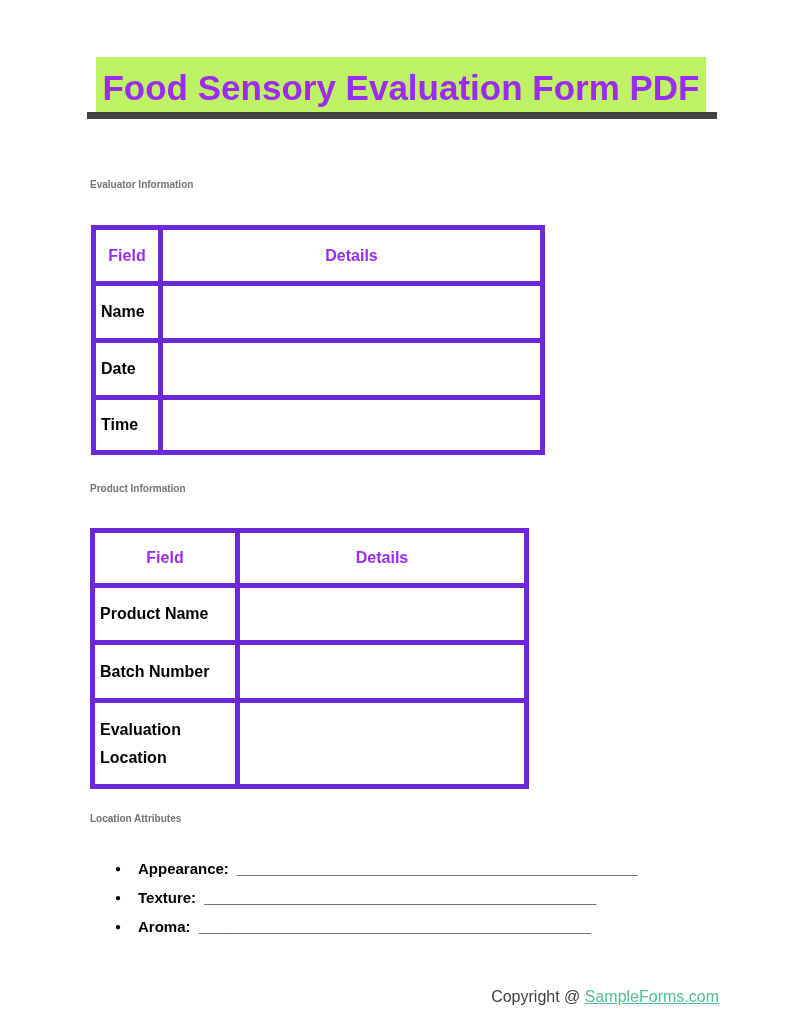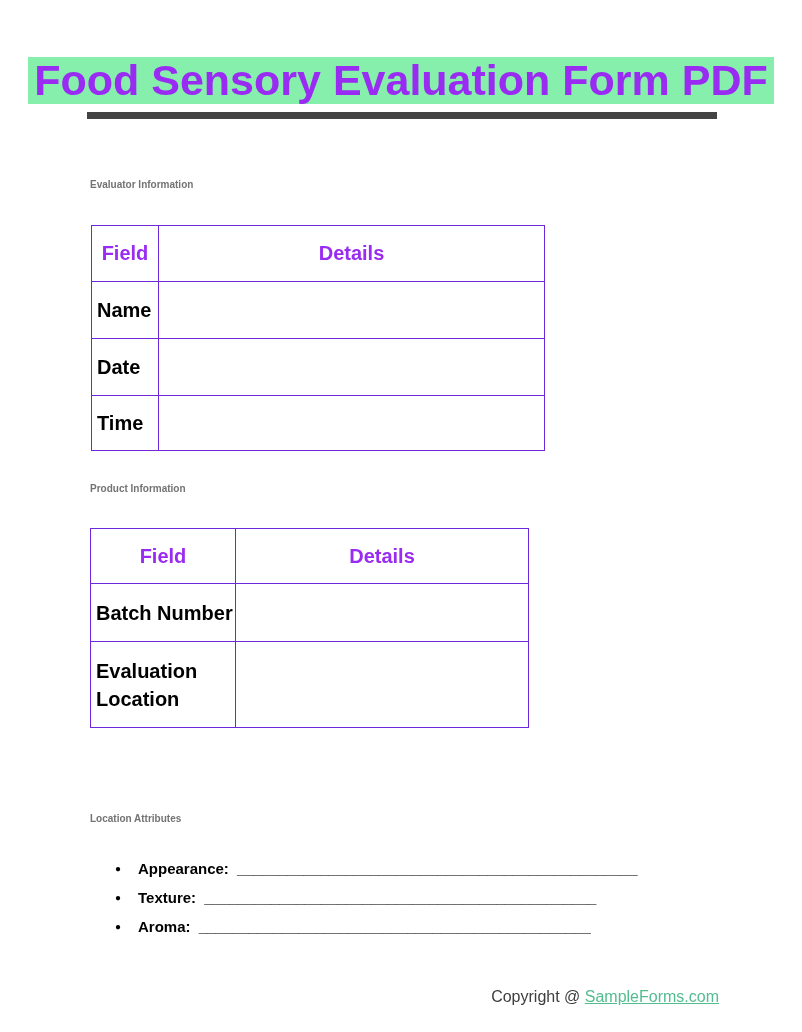--- a/index.html
+++ b/index.html
@@ -18,26 +18,26 @@
   
   .title-wrap {
     position: absolute;
     top: 57px;
     left: 0;
     width: 802px;
     text-align: center;
   }
   .title-highlight {
     display: inline-block;
-    background: #86efac;
+    background: #bef264;
     color: #9A2BF2;
-    font-size: 43px;
+    font-size: 35px;
     font-weight: bold;
     line-height: 43px;
-    padding: 2px 6px;
+    padding: 9px 6px;
     white-space: nowrap;
   }
   .title-divider {
     position: absolute;
     top: 112px;
     left: 87px;
     width: 630px;
     height: 7px;
     background: #434343;
   }
@@ -55,22 +55,22 @@
   #heading-product   { top: 483px; text-align: center; }
   #heading-sensory   { top: 813px; }
 
   
   table.form-table {
     position: absolute;
     border-collapse: collapse;
     table-layout: fixed;
   }
   table.form-table td {
-    border: 1px solid #6d28d9;
-    font-size: 20px;
+    border: 5px solid #6d28d9;
+    font-size: 16px;
     font-weight: bold;
     vertical-align: middle;
     overflow: hidden;
   }
   td.header-cell {
     color: #9A2BF2;
     text-align: center;
   }
   td.label-cell {
     padding-left: 5px;
@@ -184,20 +184,24 @@
 
 <table class="form-table" id="table-product">
   <colgroup>
       <col class="c1">
       <col class="c2">
     </colgroup>
   <tbody>
       <tr class="r-head">
     <td class="header-cell">Field</td>
     <td class="header-cell">Details</td>
+  </tr>
+  <tr class="r1">
+    <td class="label-cell">Product Name</td>
+    <td class="value-cell"></td>
   </tr>
   <tr class="r2">
     <td class="label-cell">Batch Number</td>
     <td class="value-cell"></td>
   </tr>
   <tr class="r3">
     <td class="label-cell">Evaluation Location</td>
     <td class="value-cell"></td>
   </tr>
 </tbody>

